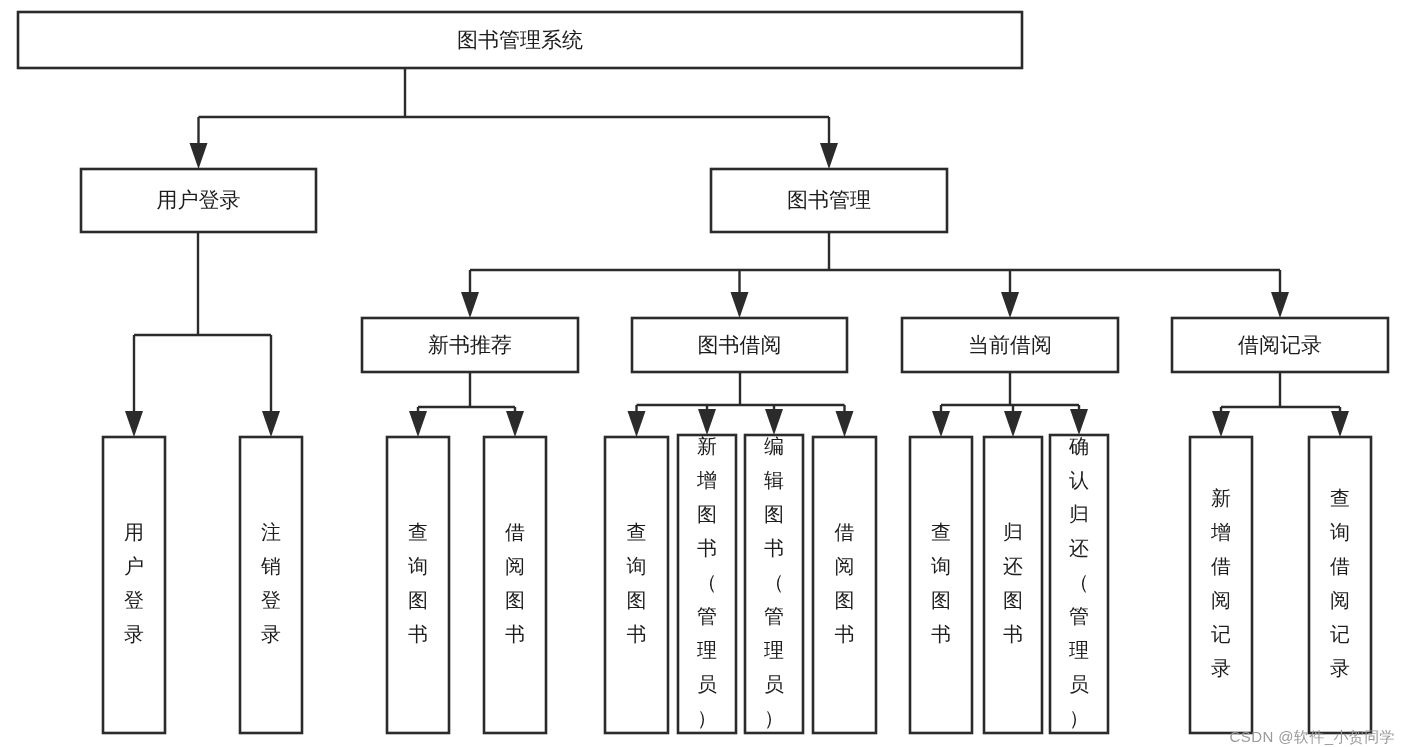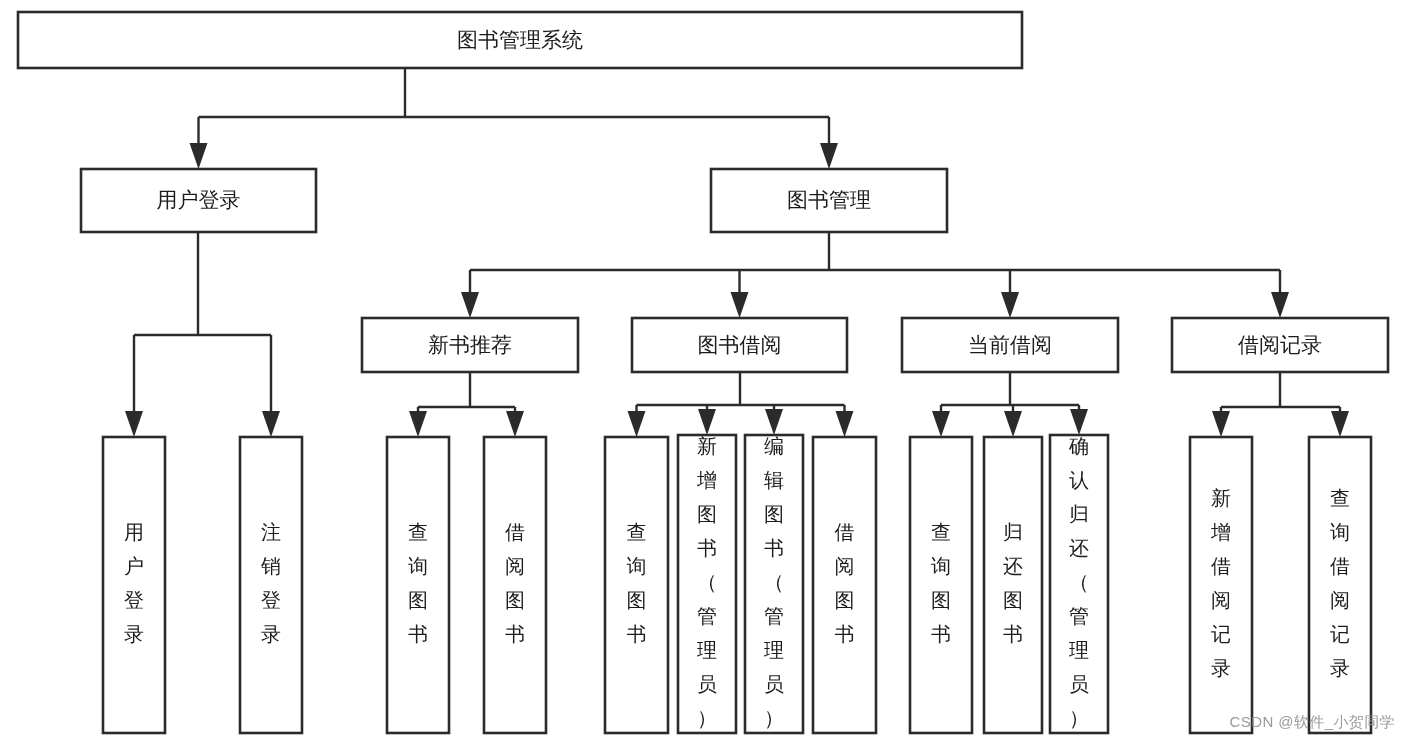--- a/index.html
+++ b/index.html
@@ -52,21 +52,21 @@
     font-size: 21px;
     text-anchor: middle;
     dominant-baseline: middle;
   }
   .node-label.vertical-label {
     font-size: 20px;
   }
   .watermark {
     position: absolute;
     right: 10px;
-    bottom: 15px;
+    bottom: 0;
     font-family: "Liberation Sans", "DejaVu Sans", sans-serif;
     font-size: 15px;
     color: #9a9a9a;
     letter-spacing: 0.4px;
     white-space: nowrap;
     user-select: none;
   }
 </style>
 </head>
 <body>

